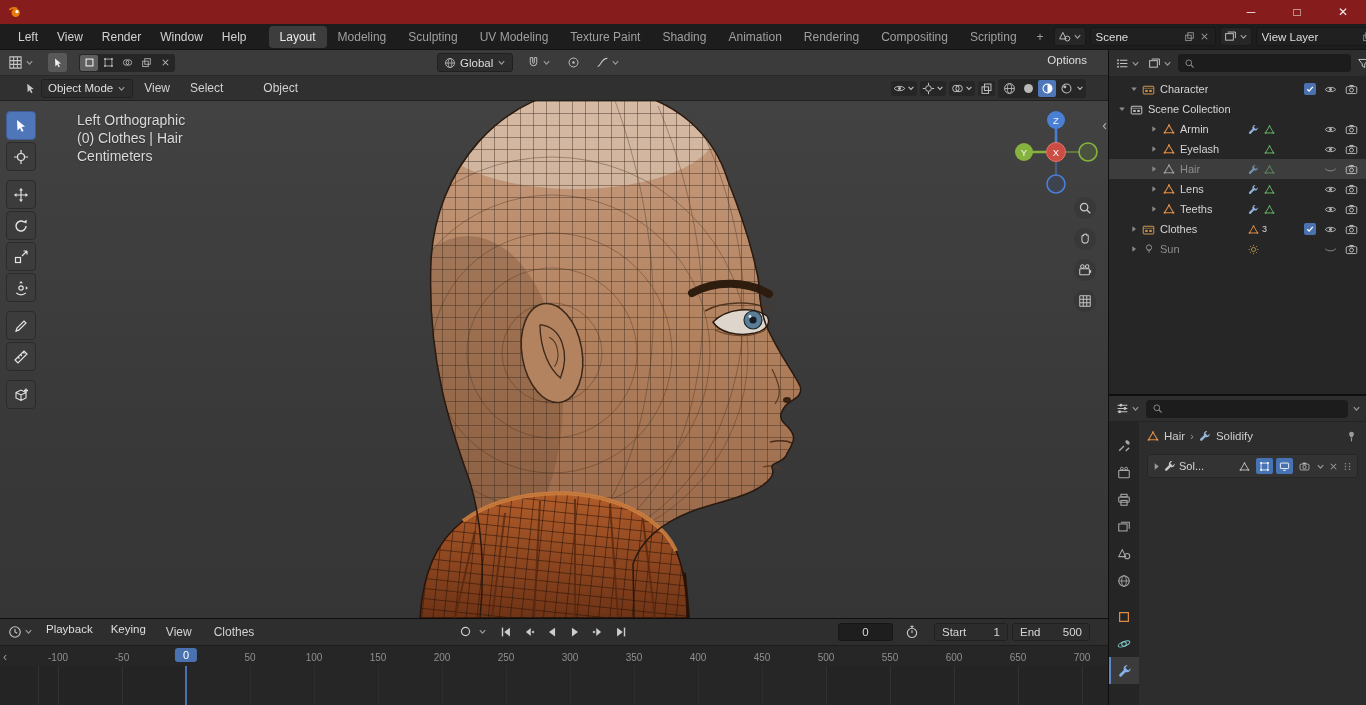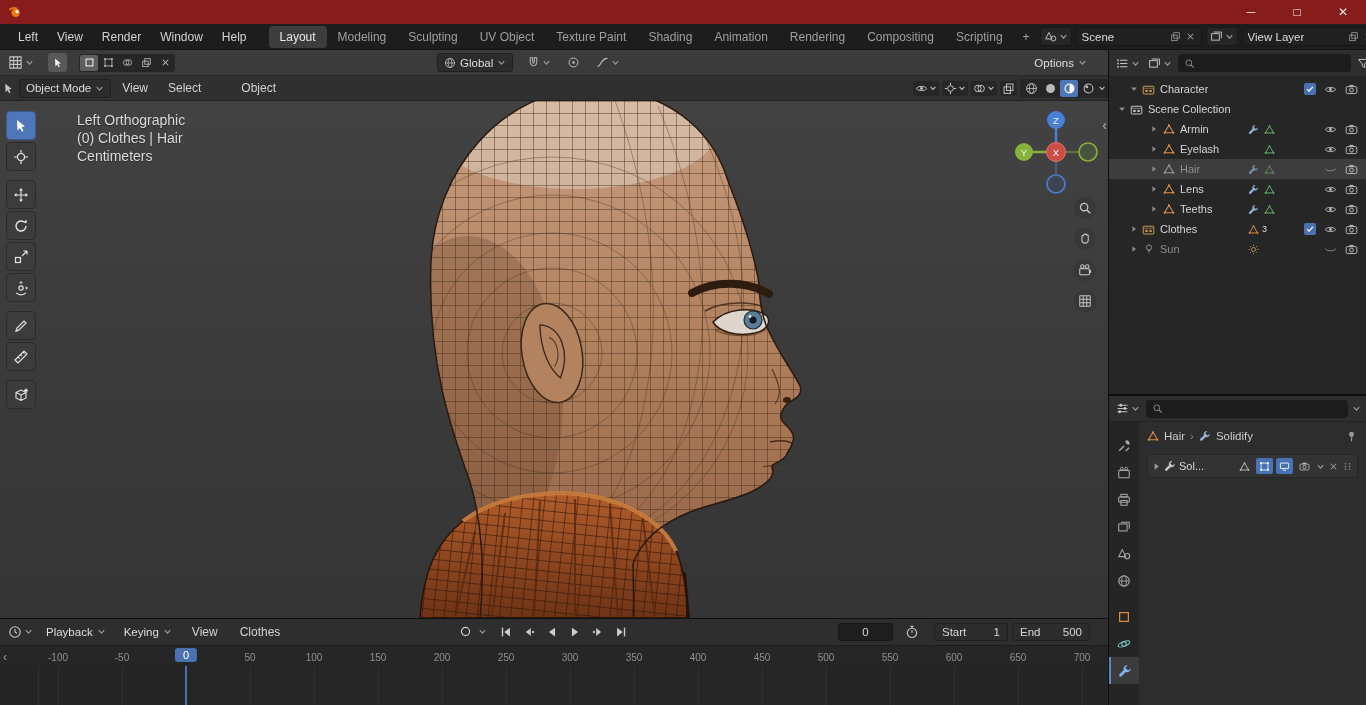--- a/index.html
+++ b/index.html
@@ -32,25 +32,25 @@
   .right{width:258px;display:flex;flex-direction:column;border-left:1px solid #0f0f0f;background:#2a2a2a;}
 
   
   .tool-settings{height:26px;background:#3b3b3b;display:flex;align-items:center;padding:0 6px;gap:12px;border-bottom:1px solid #292929;}
   .hicon{display:flex;align-items:center;gap:2px;color:#c6c6c6;padding:0 2px;}
   .toolbox{width:19px;height:19px;background:#585858;border-radius:3px;display:flex;align-items:center;justify-content:center;color:#f0f0f0;}
   .selmodes{display:flex;gap:1px;background:#262626;border-radius:3px;padding:1px;}
   .sm{width:18px;height:16px;border-radius:2px;display:flex;align-items:center;justify-content:center;color:#bdbdbd;}
   .sm.on{background:#5f5f5f;color:#fff;}
   .dd{display:flex;align-items:center;gap:4px;background:#2c2c2c;border:1px solid #202020;border-radius:3px;height:19px;padding:0 6px;font-size:11.5px;color:#dedede;white-space:nowrap;}
-  .dd.ghost{background:transparent;border-color:transparent;}
+  .dd.ghost{background:transparent;border-color:transparent;flex-direction:column;}
   .flex1{flex:1;}
 
   
-  .vheader{height:25px;background:#303030;display:flex;align-items:center;padding:0 0;gap:2px;border-bottom:1px solid #202020;}
+  .vheader{height:25px;background:#303030;display:flex;align-items:center;padding:0 22px;gap:2px;border-bottom:1px solid #202020;}
   .vh-right{margin-left:auto;display:flex;align-items:center;gap:3px;}
   .igroup{display:flex;align-items:center;gap:1px;background:#262626;border-radius:3px;padding:1px 2px;color:#c2c2c2;}
   .shade{width:18px;height:17px;display:flex;align-items:center;justify-content:center;border-radius:2px;color:#c2c2c2;}
   .shade.on{background:#4f76b8;color:#fff;}
 
   
   .viewport{flex:1;position:relative;background:linear-gradient(180deg,#424242,#3a3a3a 55%,#353535);overflow:hidden;}
   .tcol{position:absolute;left:6px;top:10px;display:flex;flex-direction:column;width:30px;}
   .tbtn{width:30px;height:29px;display:flex;align-items:center;justify-content:center;background:#3c3c3cdd;border:1px solid #2b2b2b;color:#e4e4e4;margin-bottom:2px;border-radius:4px;}
   .tbtn.active{background:#4f76b8;border-color:#3c5c92;color:#fff;}
@@ -376,21 +376,21 @@
       </svg>
     <div class="menu">Left</div>
     <div class="menu">View</div>
     <div class="menu">Render</div>
     <div class="menu">Window</div>
     <div class="menu">Help</div>
     <div class="tabs">
       <div class="wtab active">Layout</div>
       <div class="wtab">Modeling</div>
       <div class="wtab">Sculpting</div>
-      <div class="wtab">UV Object</div>
+      <div class="wtab">UV Modeling</div>
       <div class="wtab">Texture Paint</div>
       <div class="wtab">Shading</div>
       <div class="wtab">Animation</div>
       <div class="wtab">Rendering</div>
       <div class="wtab">Compositing</div>
       <div class="wtab">Scripting</div>
       <div class="addtab">+</div>
     </div>
     <div class="scene-cluster">
       <div class="pillbtn">

